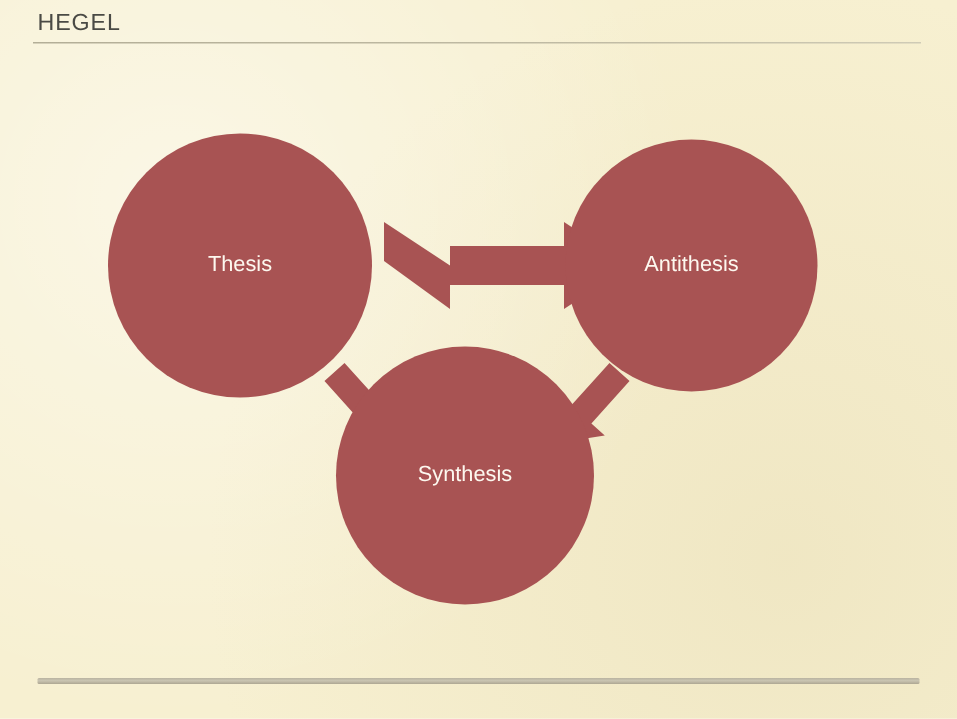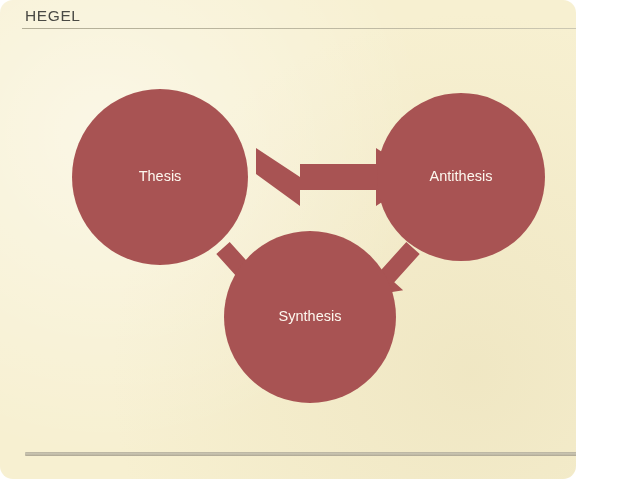--- a/index.html
+++ b/index.html
@@ -8,28 +8,27 @@
   }
   body {
     width: 638px;
     height: 479px;
     overflow: hidden;
     font-family: "Liberation Sans", sans-serif;
   }
 
   #slide {
     position: relative;
-    width: 576px;
+    width: 638px;
     height: 479px;
     background: #f7f0d1;
     background-image:
       radial-gradient(circle at 18% 28%, rgba(255,255,255,0.45) 0%, rgba(255,255,255,0) 55%),
       radial-gradient(circle at 82% 78%, rgba(226,214,170,0.35) 0%, rgba(226,214,170,0) 60%);
     overflow: hidden;
-    border-radius: 13px;
   }
 
   
   #header {
     position: absolute;
     left: 0;
     top: 0;
     width: 638px;
     height: 34px;
   }

